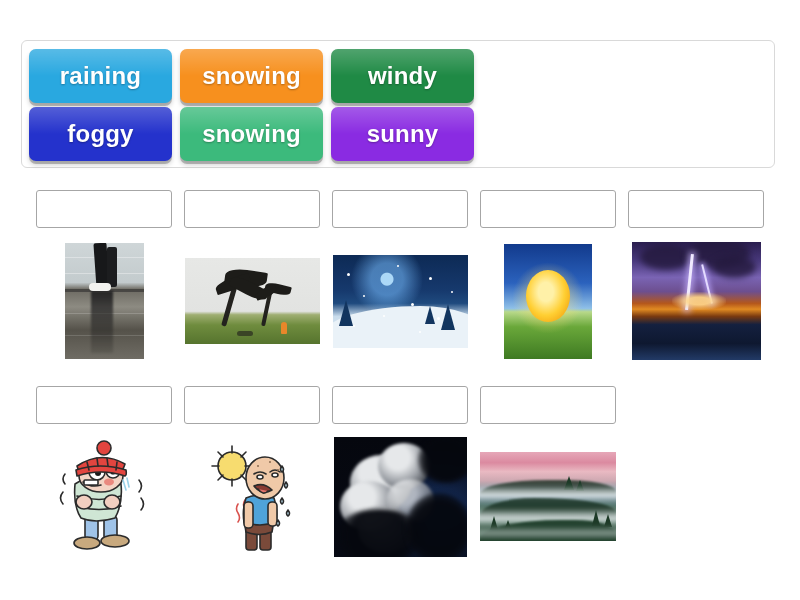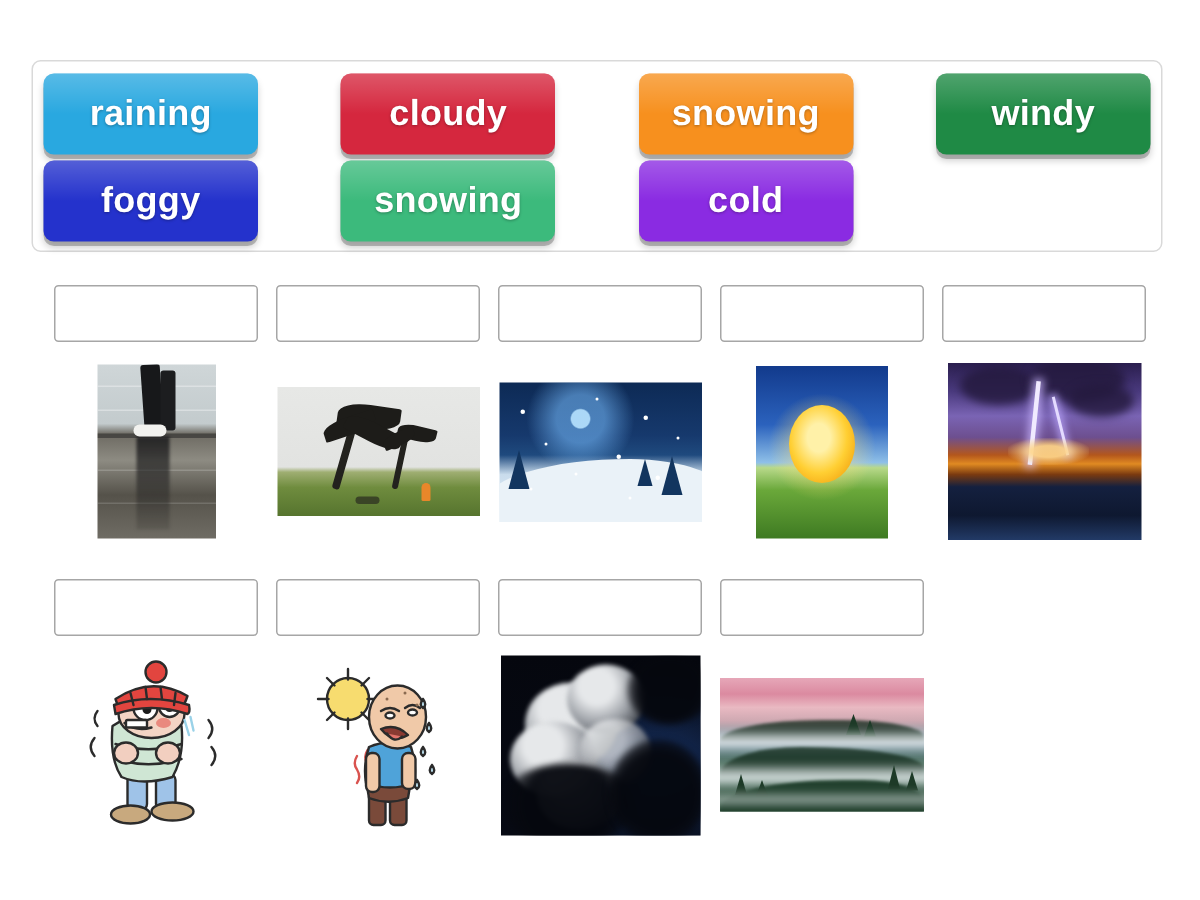--- a/index.html
+++ b/index.html
@@ -31,21 +31,20 @@
     border: 1px solid #d9d9d9;
     border-radius: 6px;
     padding: 8px 7px;
   }
 
   .bank-row {
     display: flex;
     gap: 8px;
     height: 54px;
     margin-bottom: 4px;
-    justify-content: space-between;
   }
   .bank-row:last-child { margin-bottom: 0; }
 
   .tile {
     width: 143px;
     height: 54px;
     border-radius: 7px;
     display: flex;
     align-items: center;
     justify-content: center;
@@ -295,29 +294,28 @@
 </style>
 </head>
 <body>
 
 <div id="stage">
 
   <div class="word-bank">
 
     <div class="bank-row">
       <div class="tile" style="background: rgb(41, 168, 224);">raining</div>
-      <div class="tile" style="background: rgb(213, 39, 62);">cloudy</div>
       <div class="tile" style="background: rgb(247, 144, 30);">snowing</div>
       <div class="tile" style="background: rgb(31, 138, 69);">windy</div>
     </div>
 
     <div class="bank-row">
       <div class="tile" style="background: rgb(36, 50, 204);">foggy</div>
       <div class="tile" style="background: rgb(60, 186, 124);">snowing</div>
-      <div class="tile" style="background: rgb(138, 43, 226);">cold</div>
+      <div class="tile" style="background: rgb(138, 43, 226);">sunny</div>
       <div class="tile-spacer"></div>
     </div>
 
   </div>
 
   <div class="slot-row row-a">
     <div class="slot"></div>
     <div class="slot"></div>
     <div class="slot"></div>
     <div class="slot"></div>

